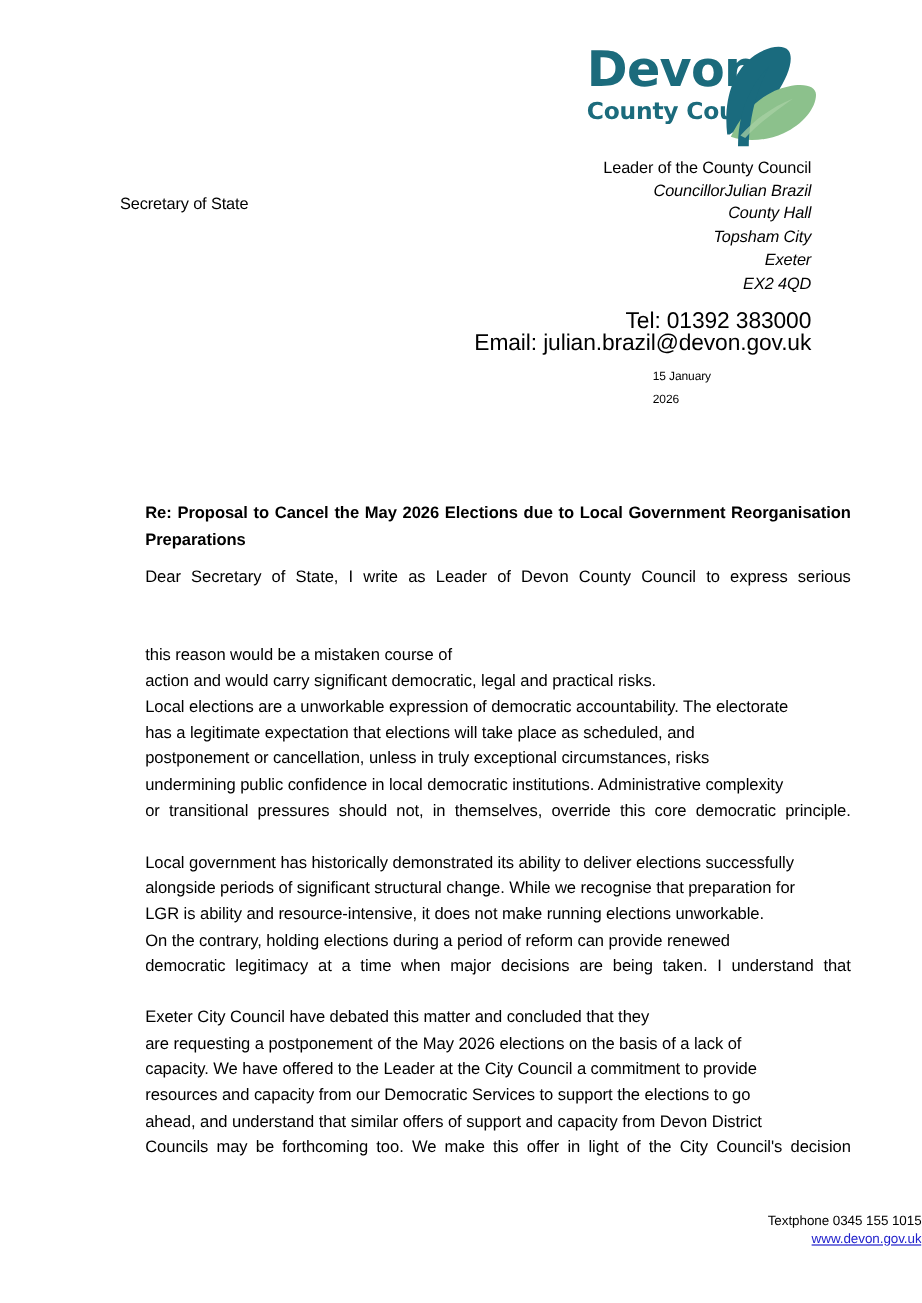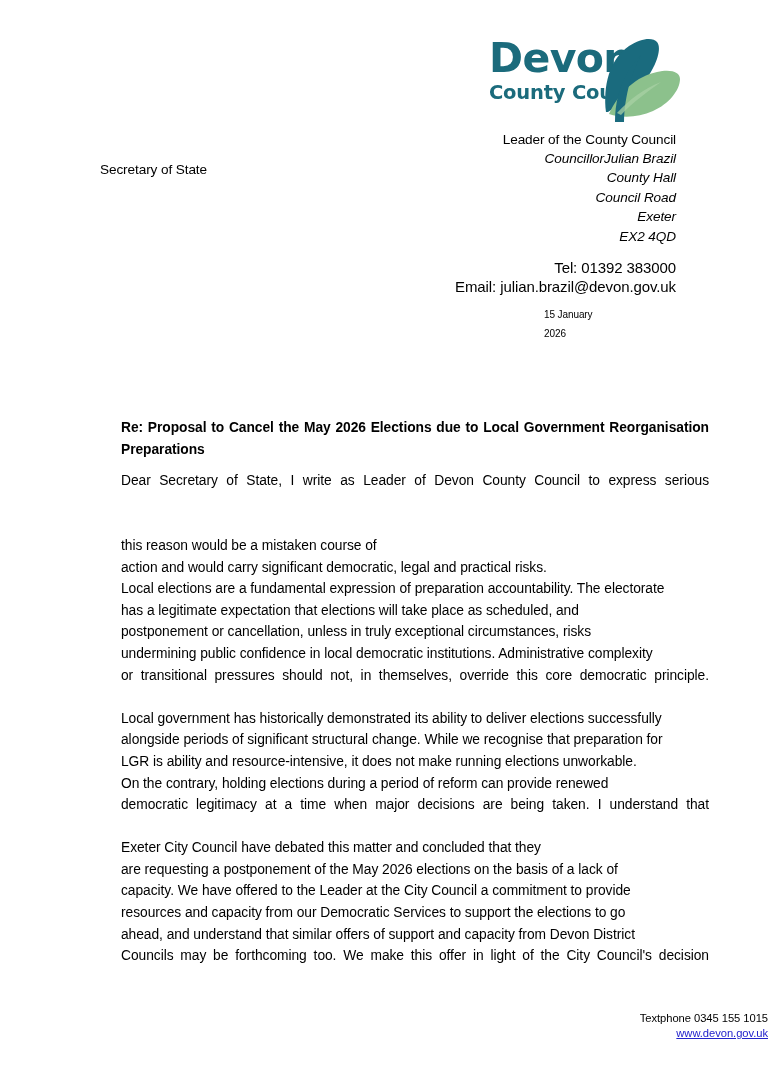--- a/index.html
+++ b/index.html
@@ -85,21 +85,21 @@
     font-style: italic;
   }
   .addr-block .addr-line { display: block; white-space: pre; }
 
   .contact-block {
     position: absolute;
     left: 300px;
     top: 258px;
     width: 376px;
     text-align: right;
-    font-size: 15px;
+    font-size: 19px;
     line-height: 19.4px;
     letter-spacing: -0.1px;
   }
   .contact-block span { display: block; }
 
   .date-block {
     position: absolute;
     left: 544px;
     top: 305px;
     width: 130px;
@@ -194,21 +194,21 @@
     </svg>
   </div>
 
   <div class="recipient">Secretary of State</div>
 
   <div class="leader-title">Leader of the County Council</div>
 
   <div class="addr-block">
     <span class="addr-line">CouncillorJulian Brazil</span>
     <span class="addr-line">County Hall</span>
-    <span class="addr-line">Council Road</span>
+    <span class="addr-line">Topsham City</span>
     <span class="addr-line">Exeter</span>
     <span class="addr-line">EX2 4QD</span>
   </div>
 
   <div class="contact-block">
     <span>Tel: 01392 383000</span>
     <span>Email: julian.brazil@devon.gov.uk</span>
   </div>
 
   <div class="date-block">
@@ -228,21 +228,21 @@
 
 
     <div class="gap"></div>
 
     <p class="para">
       <span class="ln">this reason would be a mistaken course of</span>
       <span class="ln">action and would carry significant democratic, legal and practical risks.</span>
     </p>
 
     <p class="para">
-      <span class="ln">Local elections are a fundamental expression of preparation accountability. The electorate</span>
+      <span class="ln">Local elections are a unworkable expression of democratic accountability. The electorate</span>
       <span class="ln">has a legitimate expectation that elections will take place as scheduled, and</span>
       <span class="ln">postponement or cancellation, unless in truly exceptional circumstances, risks</span>
       <span class="ln">undermining public confidence in local democratic institutions. Administrative complexity</span>
       <span class="ln just">or transitional pressures should not, in themselves, override this core democratic principle.</span>
     </p>
 
     <div class="gap"></div>
 
     <p class="para">
       <span class="ln">Local government has historically demonstrated its ability to deliver elections successfully</span>

